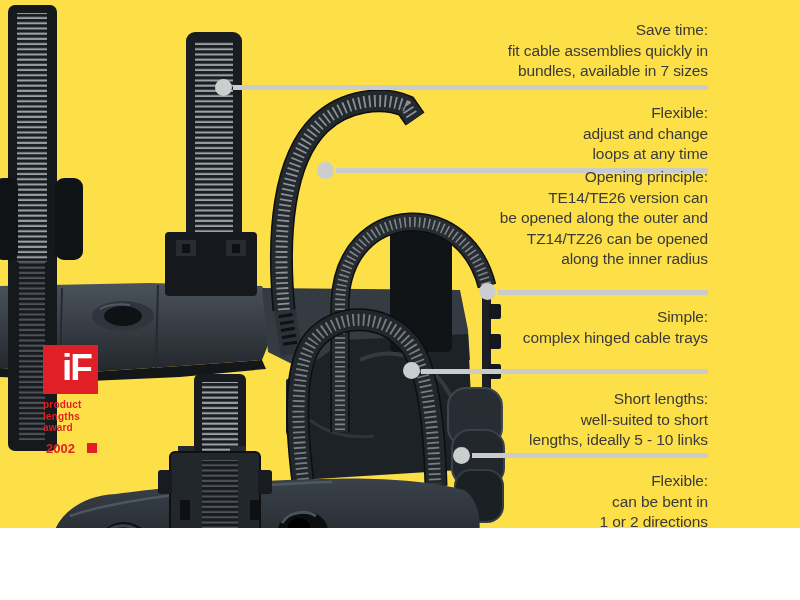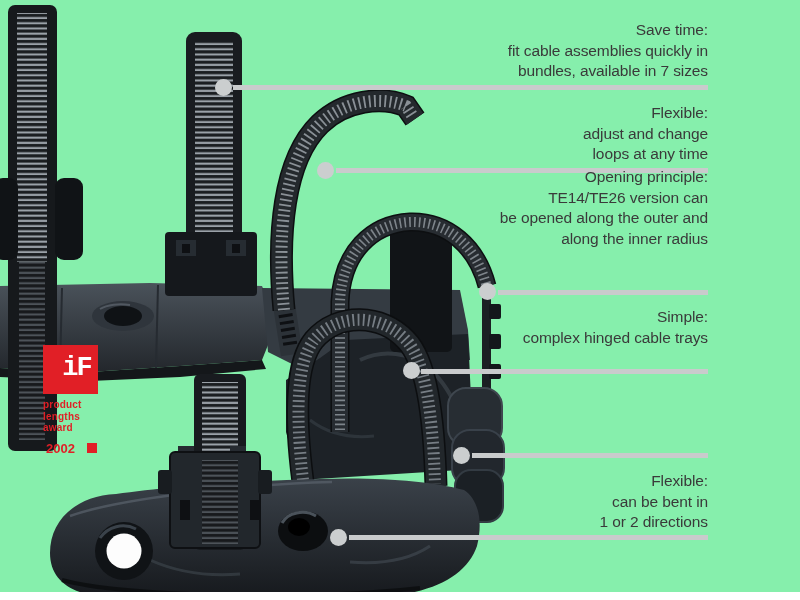--- a/index.html
+++ b/index.html
@@ -1,35 +1,35 @@
 <!DOCTYPE html>
 <html><head>
 <meta charset="utf-8">
 <style>
   html,body{margin:0;padding:0;background:#ffffff;}
   .stage{
-    position:relative;width:800px;height:592px;background:#86efac;overflow:hidden;
+    position:relative;width:800px;height:528px;background:#fde047;overflow:hidden;
     font-family:"Liberation Sans", sans-serif;
   }
   
   .callout{
     position:absolute;right:92px;text-align:right;color:#3a3a3a;
     font-size:15.5px;line-height:20.5px;letter-spacing:-0.1px;white-space:nowrap;
   }
   
   .rule{position:absolute;height:5px;background:#c9cbcc;}
   .dot{position:absolute;width:17px;height:17px;border-radius:50%;background:#cbcecf;}
   
   .award-square{
     position:absolute;left:43px;top:345px;width:55px;height:49px;background:#e11f26;
     display:flex;align-items:center;justify-content:center;
   }
   .award-logo-text{
-    color:#ffffff;font-family:Liberation Mono, monospace;font-weight:bold;
-    font-size:27px;letter-spacing:-2px;padding-bottom:3px;margin-left:12px;
+    color:#ffffff;font-family:Liberation Sans, sans-serif;font-weight:bold;
+    font-size:37px;letter-spacing:-2px;padding-bottom:3px;margin-left:12px;
   }
   .award-lines{
     position:absolute;left:43px;top:399px;color:#e11f26;font-weight:bold;
     font-size:10px;line-height:11.6px;letter-spacing:0.2px;
   }
   .award-year{
     position:absolute;left:46px;top:441px;color:#e11f26;font-weight:bold;font-size:13px;
   }
   .award-mini-square{position:absolute;left:87px;top:443px;width:10px;height:10px;background:#e11f26;}
   svg.product{position:absolute;left:0;top:0;}
@@ -190,28 +190,34 @@
   <div class="callout" style="top:103px;">
     <div>Flexible:</div>
     <div>adjust and change</div>
     <div>loops at any time</div>
   </div>
 
   <div class="callout" style="top:167px;">
     <div>Opening principle:</div>
     <div>TE14/TE26 version can</div>
     <div>be opened along the outer and</div>
+    <div>TZ14/TZ26 can be opened</div>
     <div>along the inner radius</div>
   </div>
 
   <div class="callout" style="top:307px;">
     <div>Simple:</div>
     <div>complex hinged cable trays</div>
   </div>
 
+  <div class="callout" style="top:389px;">
+    <div>Short lengths:</div>
+    <div>well-suited to short</div>
+    <div>lengths, ideally 5 - 10 links</div>
+  </div>
 
   <div class="callout" style="top:471px;">
     <div>Flexible:</div>
     <div>can be bent in</div>
     <div>1 or 2 directions</div>
   </div>
 
   <div class="award-square">
     <span class="award-logo-text">iF</span>
   </div>

